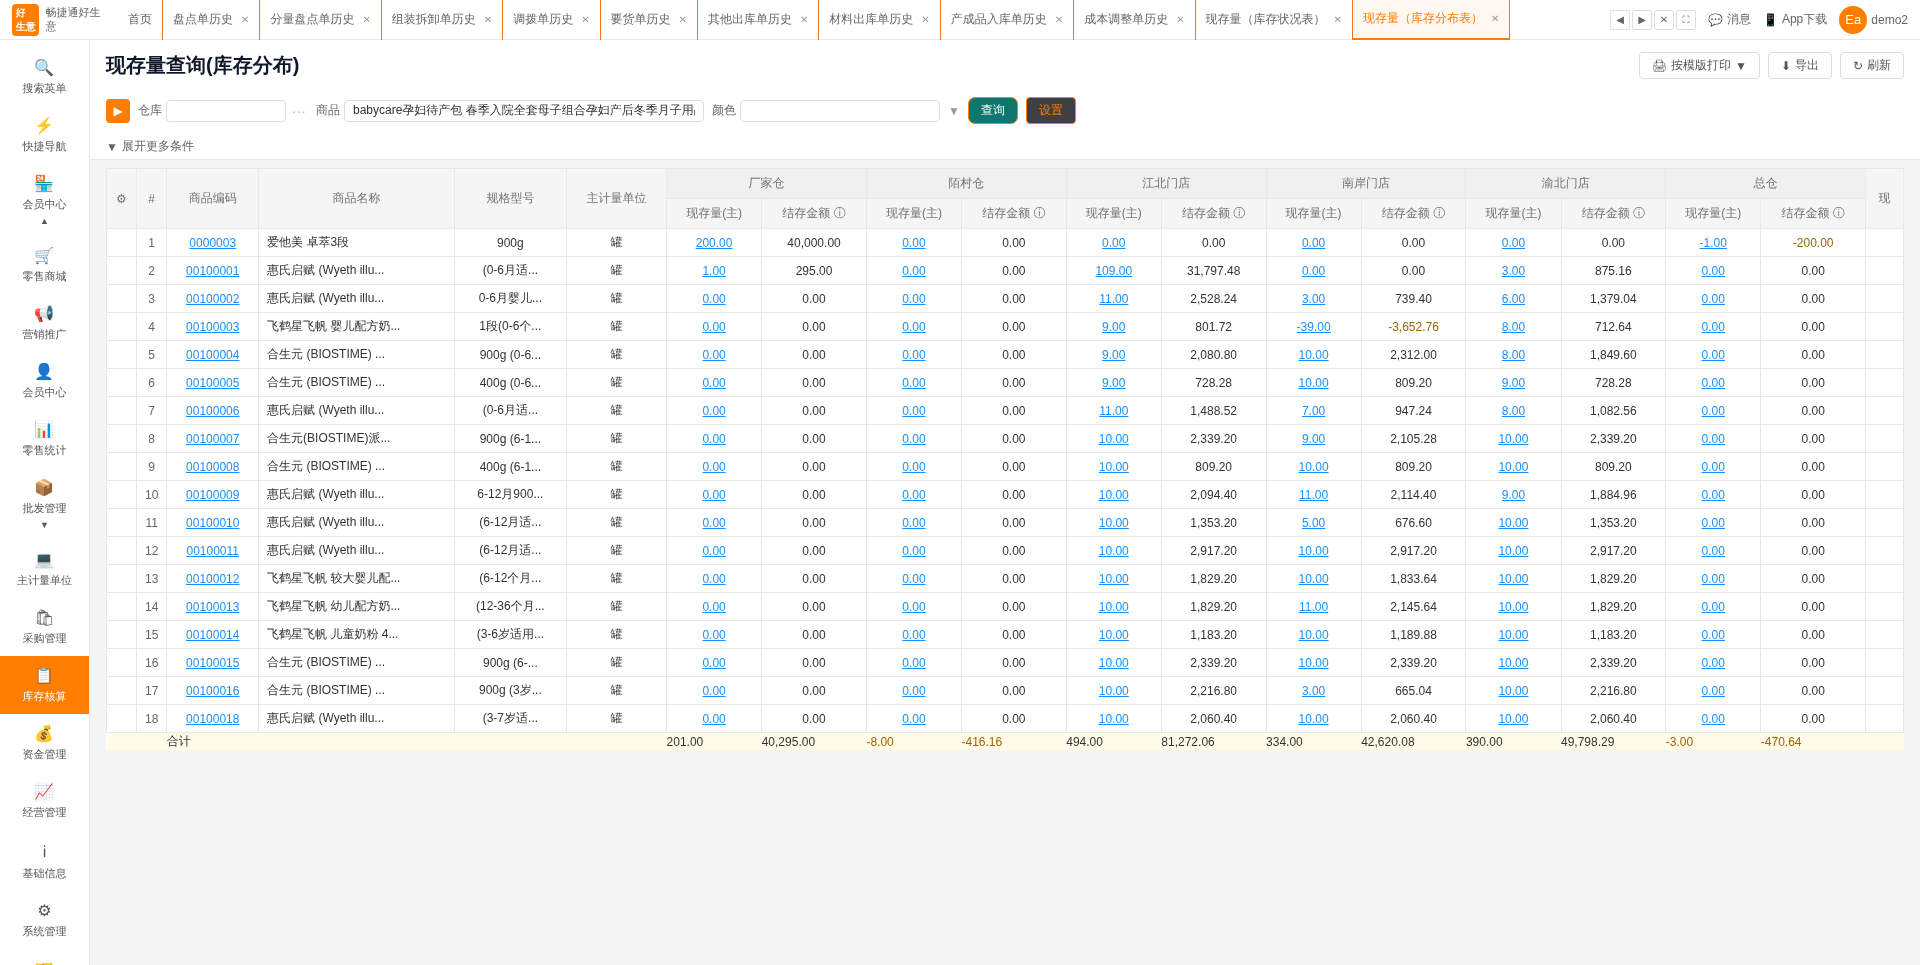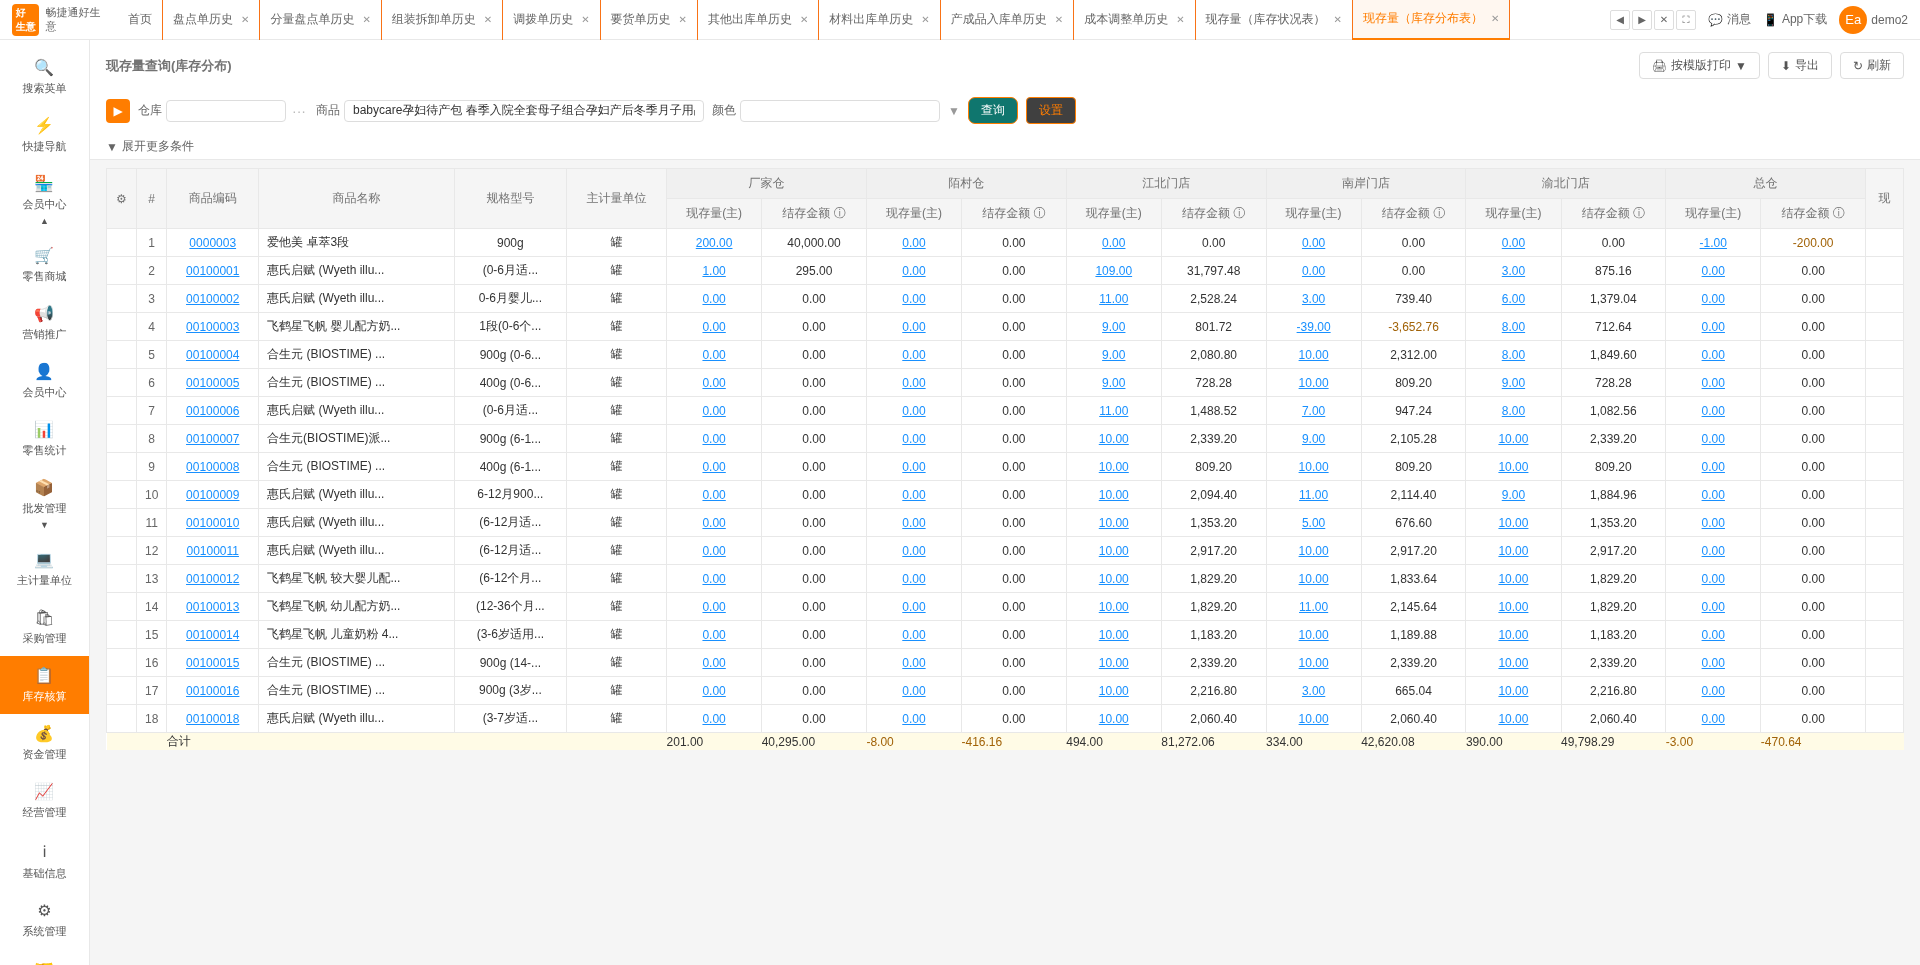--- a/index.html
+++ b/index.html
@@ -29,21 +29,21 @@
     .sidebar-item.active { background: #ff7d00; color: white; }
     .sidebar-item .s-icon { font-size: 16px; }
     .sidebar-item .expand-arrow { font-size: 9px; }
 
     
     .main { flex: 1; display: flex; flex-direction: column; overflow: hidden; }
     
     
     .page-header { background: #fff; padding: 12px 16px 0 16px; border-bottom: 1px solid #e8e8e8; }
     .page-title-row { display: flex; align-items: center; justify-content: space-between; margin-bottom: 10px; }
-    .page-title { font-size: 13px; font-weight: bold; color: #737373; }
+    .page-title { font-size: 20px; font-weight: bold; color: #0f172a; }
     .header-actions { display: flex; gap: 8px; align-items: center; }
     .btn { padding: 4px 12px; border-radius: 4px; cursor: pointer; font-size: 12px; border: 1px solid #ddd; background: #fff; color: #555; display: flex; align-items: center; gap: 4px; }
     .btn-orange { background: #0f766e; color: white; border-color: #ff7d00; border-radius: 7px; }
     .btn-orange-outline { border-color: #ff7d00; color: #ff7d00; background: #404040; }
 
     
     .filter-row { display: flex; align-items: center; gap: 8px; padding: 8px 0; flex-wrap: wrap; }
     .filter-expand-btn { width: 24px; height: 24px; background: #ff7d00; border-radius: 4px; display: flex; align-items: center; justify-content: center; color: white; cursor: pointer; font-size: 12px; flex-shrink: 0; }
     .filter-item { display: flex; align-items: center; gap: 4px; }
     .filter-label { color: #666; white-space: nowrap; }
@@ -593,21 +593,21 @@
               <td>1,183.20</td>
               <td class="link-style">0.00</td>
               <td>0.00</td>
               <td></td>
             </tr>
             <tr>
               <td></td>
               <td class="row-num">16</td>
               <td class="link-style">00100015</td>
               <td class="text-left">合生元 (BIOSTIME) ...</td>
-              <td>900g (14-...</td>
+              <td>900g (6-...</td>
               <td>罐</td>
               <td class="link-style">0.00</td>
               <td>0.00</td>
               <td class="link-style">0.00</td>
               <td>0.00</td>
               <td class="link-style">10.00</td>
               <td>2,339.20</td>
               <td class="link-style">10.00</td>
               <td>2,339.20</td>
               <td class="link-style">10.00</td>

